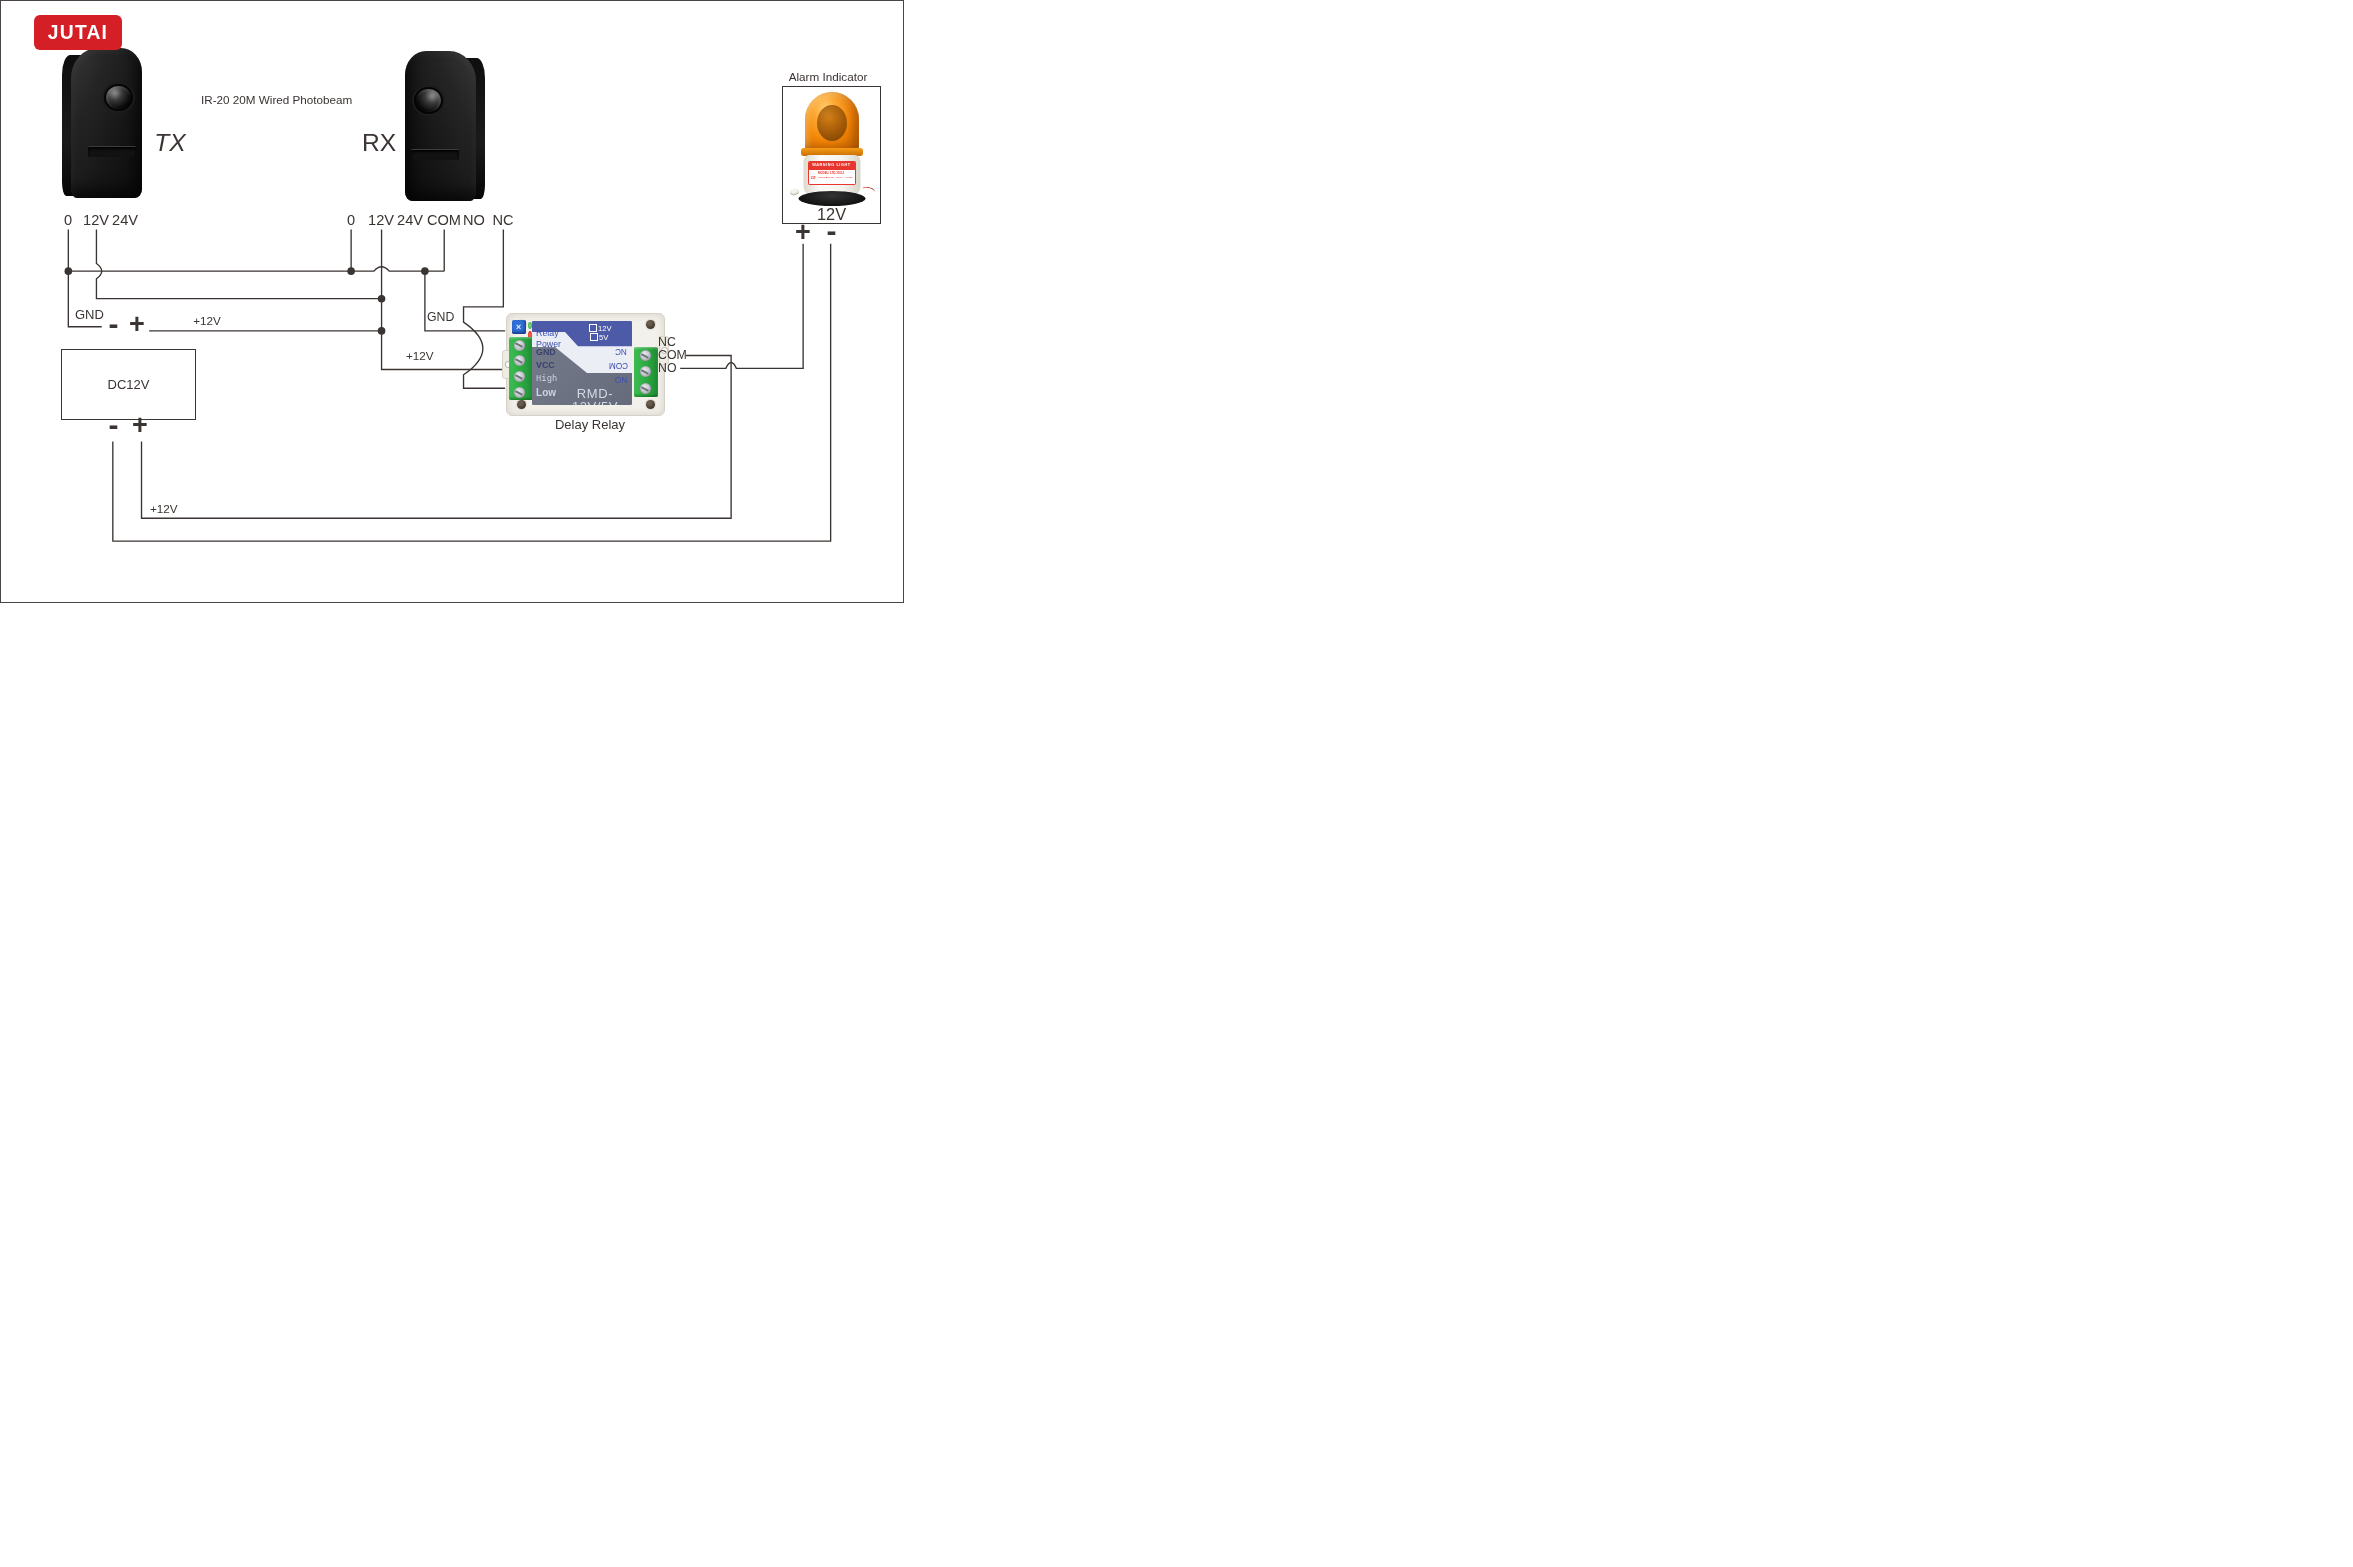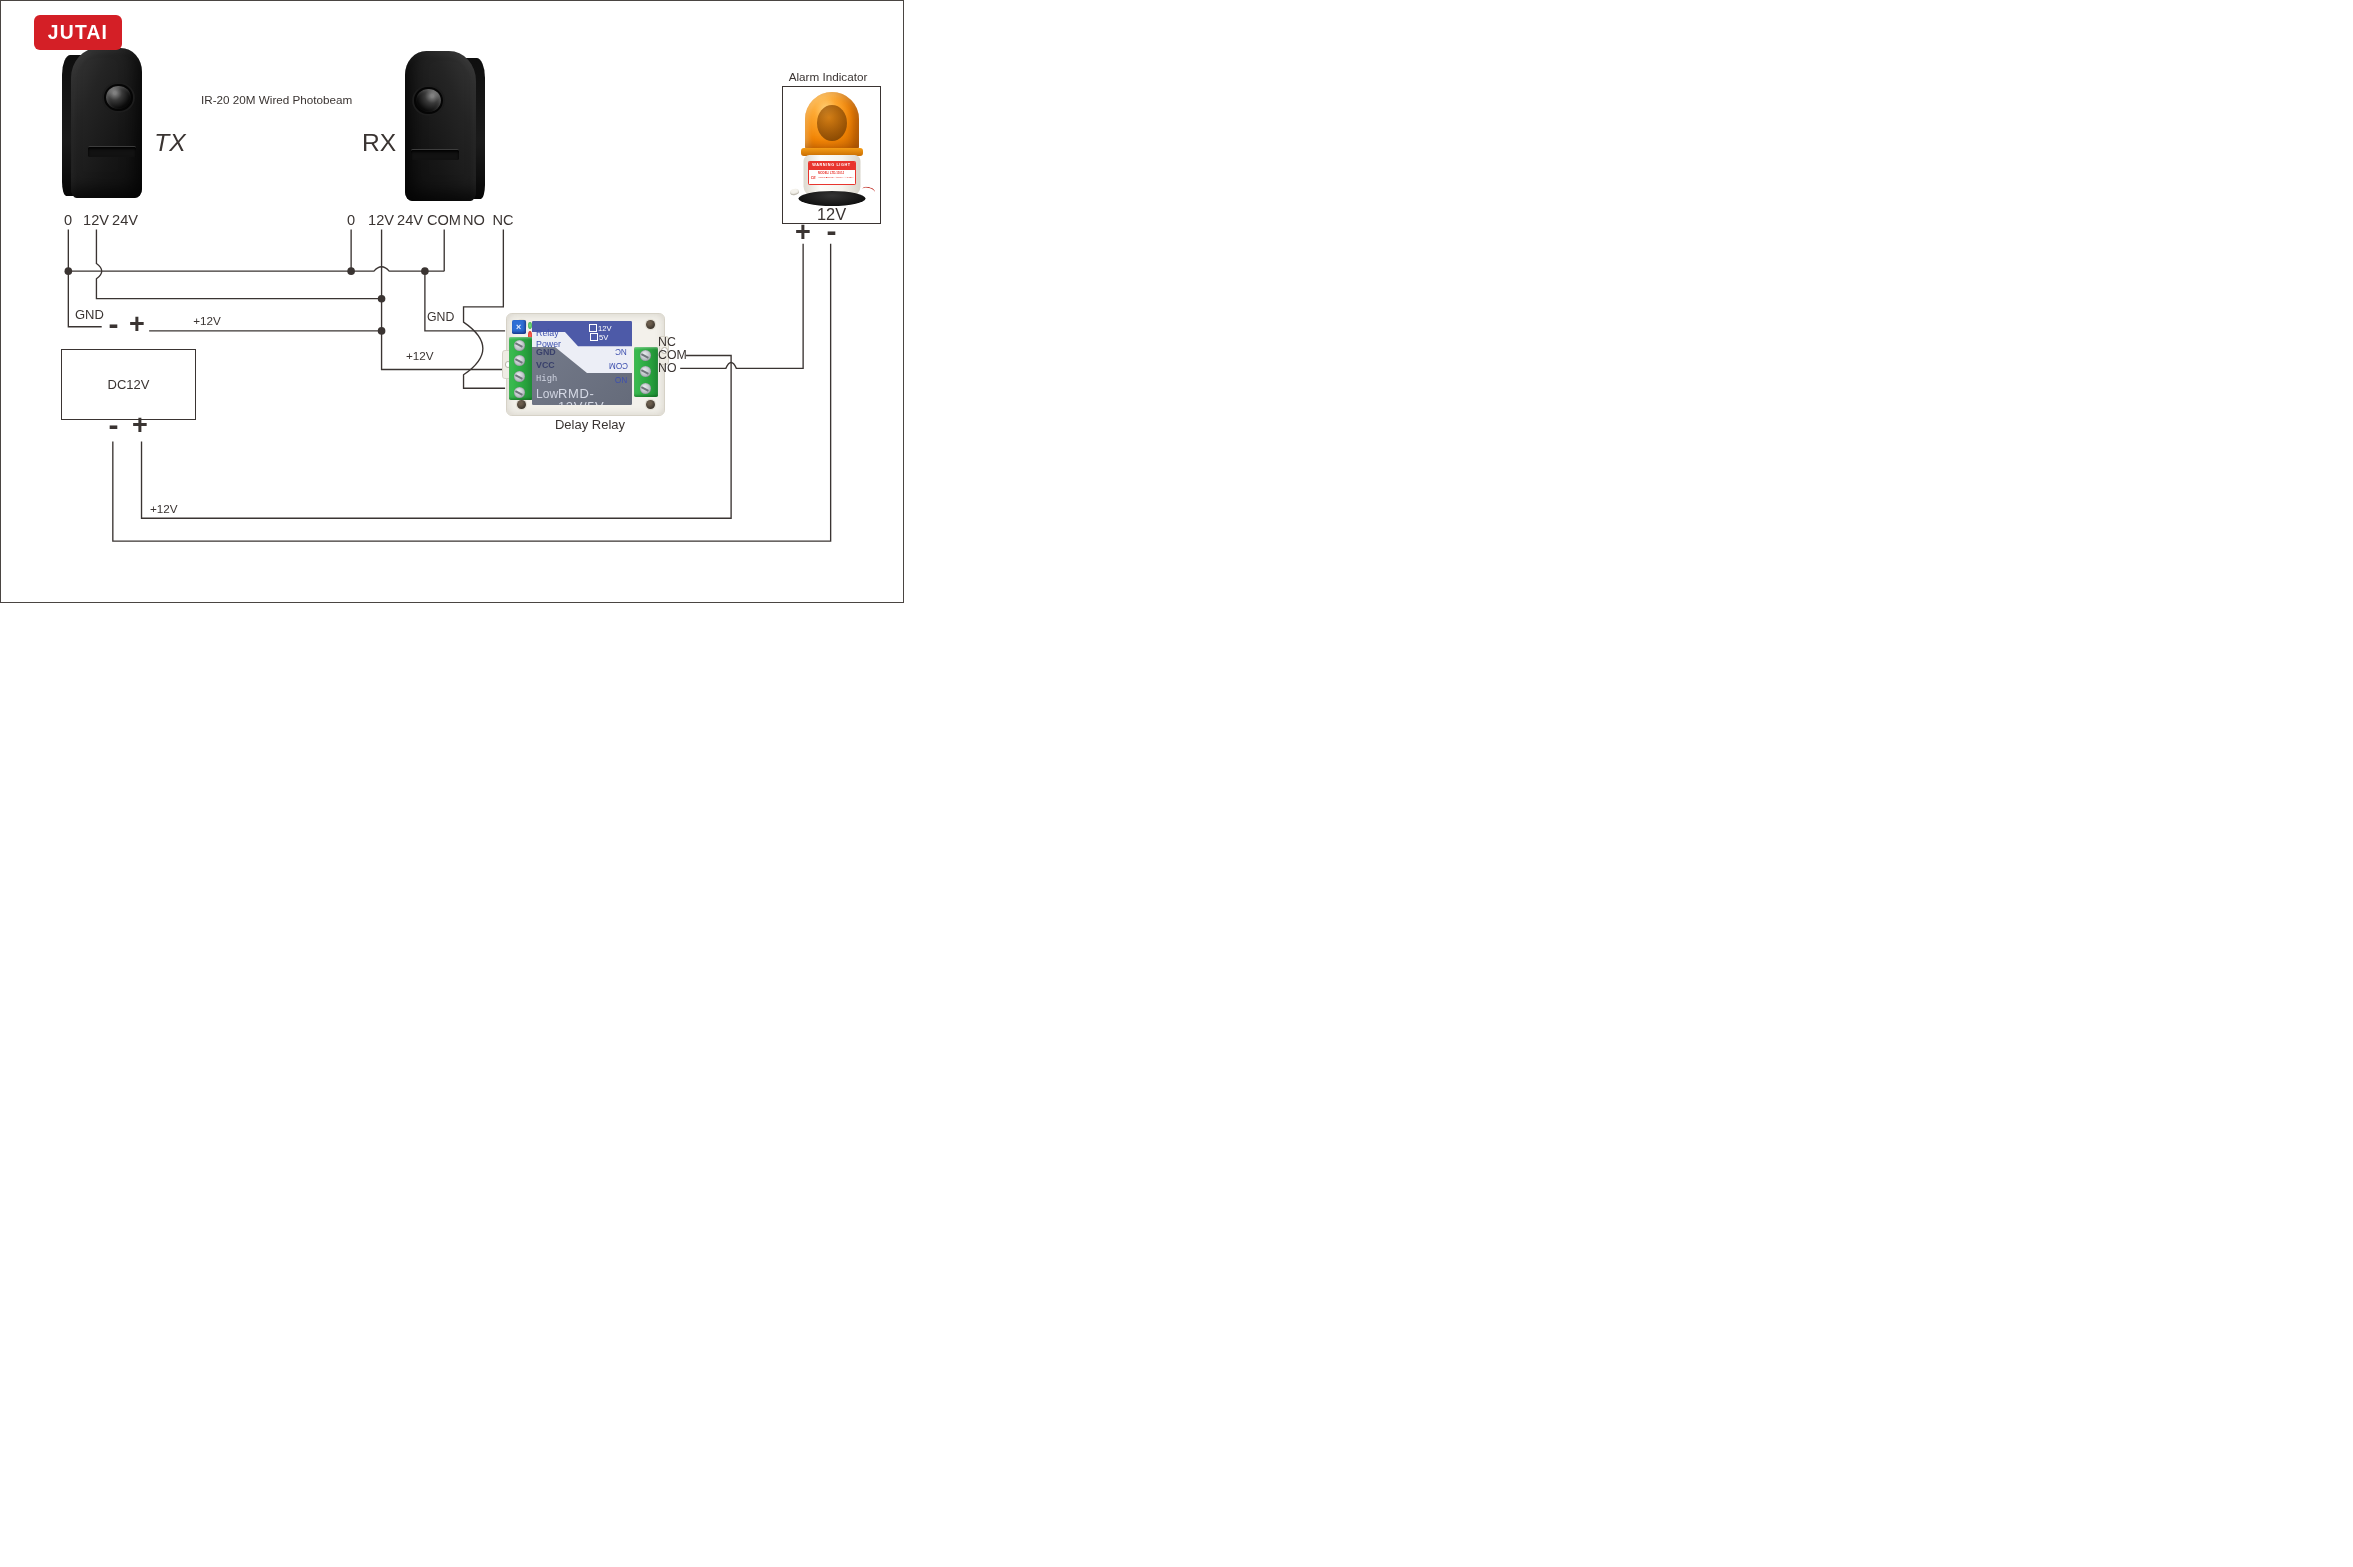--- a/index.html
+++ b/index.html
@@ -31,21 +31,21 @@
   .relay{left:505px;top:312px;width:157px;height:101px;background:#f3f1eb;border:0.6px solid #d6d2c7;border-radius:5.9px;box-shadow:inset 0 0 8.2px rgba(120,110,90,.25);z-index:2;}
   .hole{position:absolute;width:8.8px;height:8.8px;border-radius:50%;background:radial-gradient(circle at 40% 35%, #6b5d4d 20%, #3f382f 70%);box-shadow:0 0 0 1.2px #e3dfd4;}
   .ear{position:absolute;width:7.6px;height:27px;background:#efece4;border:0.6px solid #d6d2c7;}
   .ear i{position:absolute;left:1.2px;top:10px;width:4.7px;height:4.7px;border-radius:50%;background:#fff;border:0.9px solid #b9b4a7;}
   .gblock{position:absolute;background:linear-gradient(90deg,#3cbf52,#27a03c 70%,#1d8a33);border-radius:1.8px;box-shadow:inset 0 1.2px 1.8px rgba(255,255,255,.35), inset 0 -1.8px 2.3px rgba(0,60,10,.4);}
   .screw{position:absolute;width:11px;height:11px;border-radius:50%;background:radial-gradient(circle at 40% 35%, #e8ebed, #b9bfc4 60%, #868d92);box-shadow:inset 0 0 1.2px #5c6266;}
   .screw:after{content:"";position:absolute;left:1.2px;top:4.7px;width:8.2px;height:1.5px;background:#6e757a;transform:rotate(28deg);}
   .trimmer{position:absolute;left:4.7px;top:5.9px;width:14px;height:14px;background:#2f6fd6;border-radius:1.8px;box-shadow:inset -1.2px -1.8px 2.9px rgba(0,0,60,.5);}
   .trimmer span{position:absolute;left:50%;top:50%;transform:translate(-50%,-52%);color:#eaf0ff;font-size:8.8px;font-weight:700;}
   .led{position:absolute;border-radius:50%;}
-  .plate{position:absolute;left:25px;top:7px;width:100px;height:84px;background:#eceef6;border-radius:1.2px;overflow:hidden;}
+  .plate{position:absolute;left:25px;top:7px;width:100px;height:84px;background:#eceef6;border-radius:1.2px;overflow:hidden;text-align:center;}
   .plate .blue{position:absolute;inset:0;background:#4d5aa8;clip-path:polygon(0 0,100% 0,100% 30%,46% 30%,33% 13%,0 13%);}
   .plate .gray{position:absolute;inset:0;background:linear-gradient(135deg,#767c8c,#656b7a);clip-path:polygon(0 31%,23% 31%,55% 62%,100% 62%,100% 100%,0 100%);}
   .ptxt{position:absolute;line-height:1;}
   .cb{position:absolute;width:5.9px;height:5.9px;border:1.2px solid #fff;}
   .flip{transform:rotate(180deg);}
   
   .alarmbox{left:781px;top:85px;width:97px;height:136px;border:1.2px solid #3a3432;background:#fff;z-index:2;}
   .dome{position:absolute;left:50%;top:4.7px;transform:translateX(-50%);width:54px;height:59px;border-radius:27px 27px 4.7px 4.7px;background:radial-gradient(ellipse at 38% 30%, #ffd27c 0%, #fda72f 24%, #f18405 55%, #d06d02 82%, #b15a02 100%);box-shadow:inset -4.7px -3.5px 9.4px rgba(140,60,0,.55), inset 2.3px 3.5px 5.9px rgba(255,230,170,.5);}
   .bulb{position:absolute;left:50%;top:17.6px;transform:translateX(-50%);width:30px;height:36px;border-radius:50%;background:radial-gradient(circle at 40% 35%, #c76f08, #8a4a04 55%, #5f3302);opacity:.8;}
   .skirt{position:absolute;left:50%;top:61px;transform:translateX(-50%);width:62px;height:8.2px;background:linear-gradient(#f59d17,#c96e03);border-radius:2.9px;}
@@ -175,21 +175,21 @@
       <div class="cb" style="left:57px;top:2.9px;"></div>
       <div class="ptxt" style="left:66px;top:3.5px;font-size:7.6px;color:#fff;">12V</div>
       <div class="cb" style="left:58px;top:12.3px;"></div>
       <div class="ptxt" style="left:67px;top:13px;font-size:7.6px;color:#fff;">5V</div>
       <div class="ptxt flip" style="right:4.7px;top:26px;font-size:8.2px;color:#3d4fae;">NC</div>
       <div class="ptxt flip" style="right:3.5px;top:40px;font-size:8.2px;color:#3d4fae;">COM</div>
       <div class="ptxt flip" style="right:4.7px;top:54px;font-size:8.2px;color:#3d4fae;">NO</div>
       <div class="ptxt" style="left:4.1px;top:27px;font-size:8.8px;color:#39406b;font-weight:700;">GND</div>
       <div class="ptxt" style="left:4.1px;top:40px;font-size:8.8px;color:#39406b;font-weight:700;">VCC</div>
       <div class="ptxt" style="left:4.1px;top:54px;font-size:8.8px;color:#cfd3e0;font-family:Liberation Mono, monospace;">High</div>
-      <div class="ptxt" style="left:4.1px;top:67px;font-size:12px;color:#cfd3e0;">Low</div>
+      <div class="ptxt" style="left:4.1px;top:67px;font-size:10px;color:#cfd3e0;font-weight:bold;">Low</div>
       <div class="ptxt" style="left:26px;top:66px;font-size:13px;color:#d5d9e5;letter-spacing:0.6px;">RMD-12V/5V</div>
     </div>
   </div>
   <div class="abs lbl ctrx z2" style="left:589px;top:417px;font-size:13px;">Delay Relay</div>
 
   <div class="abs lbl z2" style="left:657px;top:335px;font-size:12.3px;">NC</div>
   <div class="abs lbl z2" style="left:657px;top:348px;font-size:12.3px;">COM</div>
   <div class="abs lbl z2" style="left:657px;top:361px;font-size:12.3px;">NO</div>
 
   <div class="abs lbl ctrx z2" style="left:827px;top:70px;font-size:11.7px;">Alarm Indicator</div>

